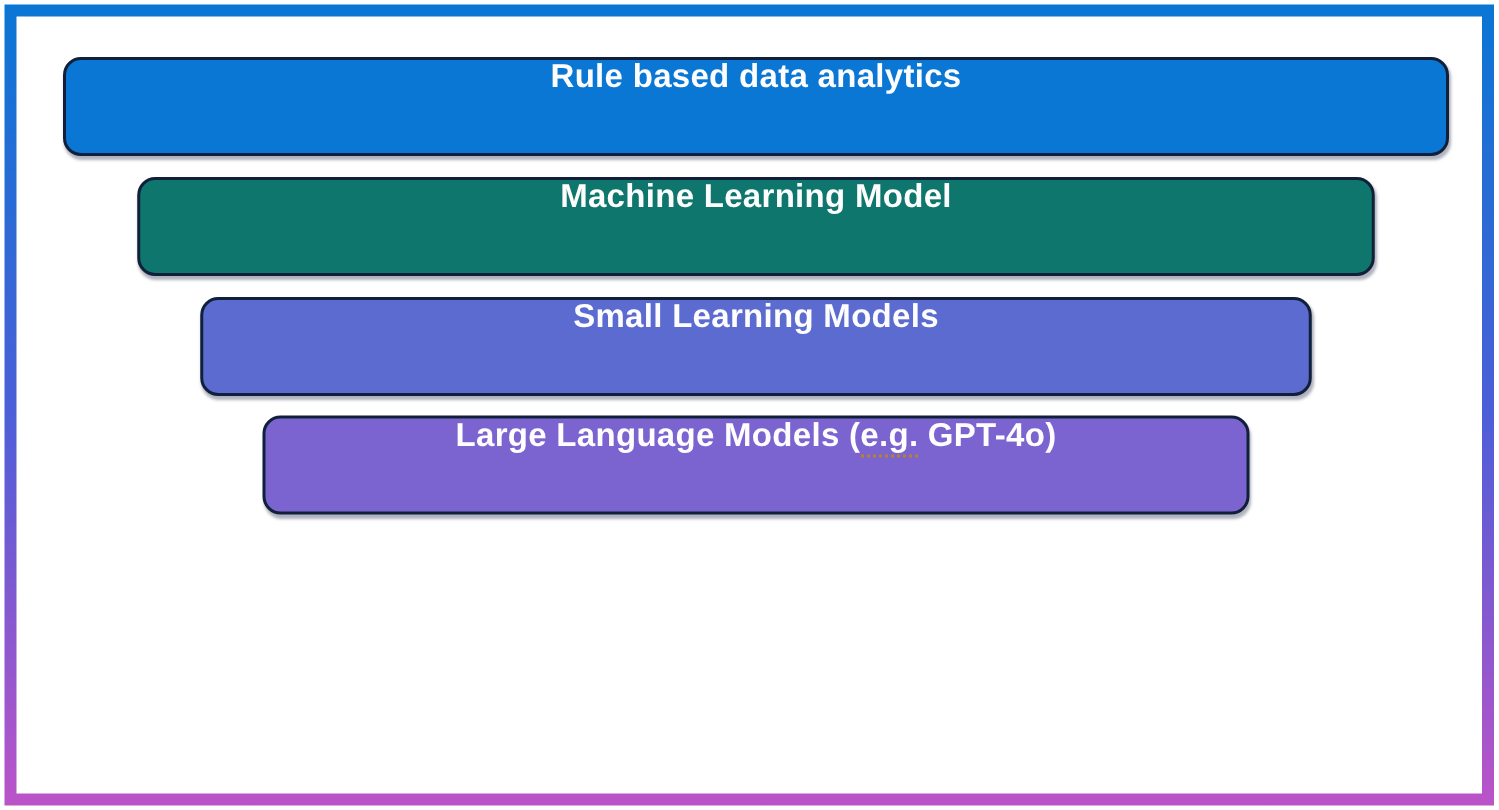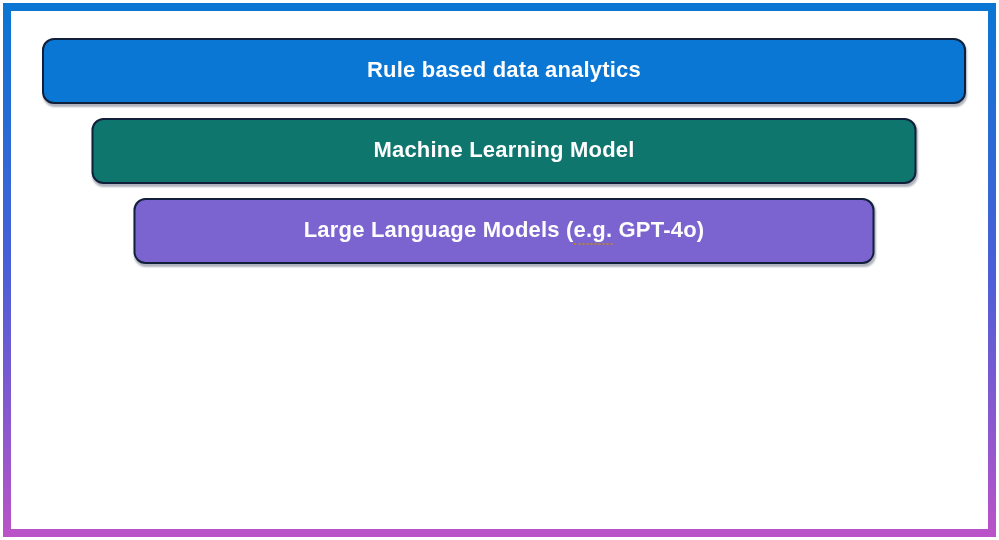--- a/index.html
+++ b/index.html
@@ -28,21 +28,20 @@
   }
   .bar {
     position: absolute;
     left: 493px;              
     transform: translateX(-50%);
     height: 66px;
     box-sizing: border-box;
     border: 2.5px solid #11203a;
     border-radius: 12px;
     display: flex;
-    align-items: center;
     justify-content: center;
     box-shadow: 1px 2.5px 2px rgba(25, 35, 65, 0.35);
   }
   
   .bar:nth-of-type(1) { top: 27px;  width: 924px; }
   .bar:nth-of-type(2) { top: 107px; width: 825px; }
   .bar:nth-of-type(3) { top: 187px; width: 741px; }
   .bar:nth-of-type(4) { top: 266px; width: 658px; }
   .bar:nth-of-type(5) { top: 345px; width: 539px; }
   .bar:nth-of-type(6) { top: 423px; width: 448px; }
@@ -69,20 +68,23 @@
     <div class="slide">
 
       <div class="bar" style="background-color: rgb(10, 119, 212);">
         <span class="bar-label"><span>Rule based data analytics</span><span class="eg"></span><span></span></span>
       </div>
 
       <div class="bar" style="background-color: #0f766e;">
         <span class="bar-label"><span>Machine Learning Model</span><span class="eg"></span><span></span></span>
       </div>
 
+      <div class="bar" style="background-color: rgb(92, 107, 208);">
+        <span class="bar-label"><span>Small Learning Models</span><span class="eg"></span><span></span></span>
+      </div>
 
       <div class="bar" style="background-color: rgb(123, 100, 208);">
         <span class="bar-label"><span>Large Language Models (</span><span class="eg">e.g.</span><span> GPT-4o)</span></span>
       </div>
 
 
 
     </div>
   </div>
 </div>

